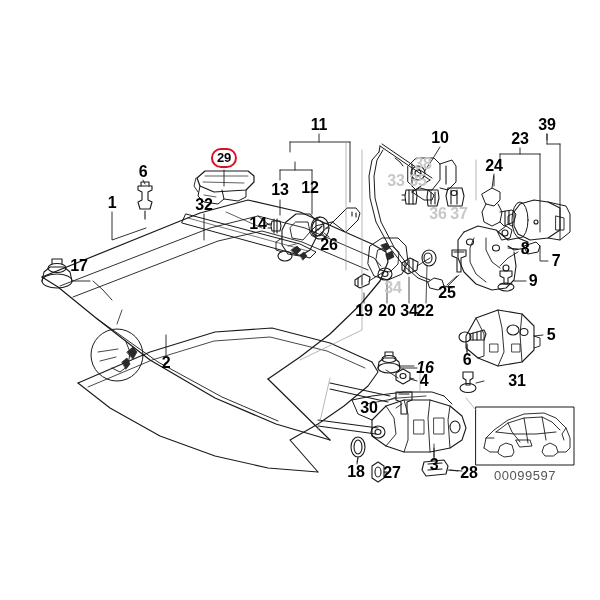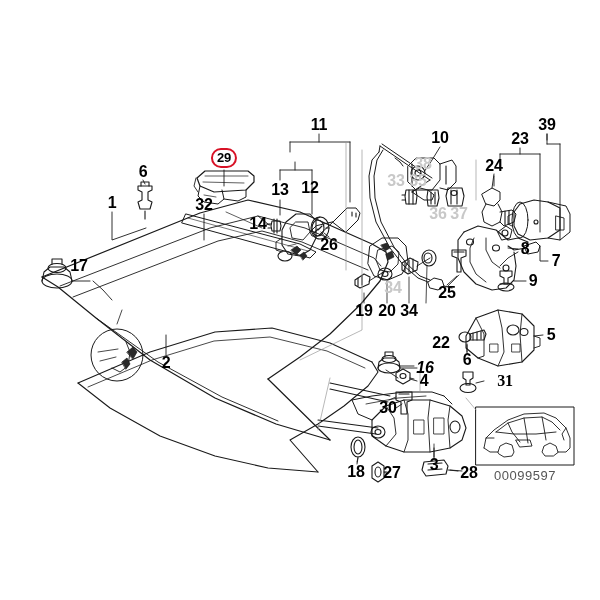--- a/index.html
+++ b/index.html
@@ -476,27 +476,27 @@
   <div class="lbl faded" style="left:432px; top:214px;">36</div>
   <div class="lbl faded" style="left:453px; top:214px;">37</div>
   <div class="lbl faded" style="left:387px; top:288px;">34</div>
   <div class="lbl" style="left:525px; top:249px;">8</div>
   <div class="lbl" style="left:556px; top:261px;">7</div>
   <div class="lbl" style="left:533px; top:281px;">9</div>
   <div class="lbl" style="left:447px; top:293px;">25</div>
   <div class="lbl" style="left:364px; top:311px;">19</div>
   <div class="lbl" style="left:387px; top:311px;">20</div>
   <div class="lbl" style="left:409px; top:311px;">34</div>
-  <div class="lbl" style="left:441px; top:311px;margin-top:32px;">22</div>
+  <div class="lbl" style="left:425px; top:311px;">22</div>
   <div class="lbl" style="left:551px; top:335px;">5</div>
   <div class="lbl" style="left:425px; top:368px;font-style:italic;">16</div>
   <div class="lbl" style="left:467px; top:360px;">6</div>
   <div class="lbl" style="left:424px; top:381px;">4</div>
-  <div class="lbl" style="left:505px; top:381px;font-family:Liberation Serif, serif;">31</div>
-  <div class="lbl" style="left:388px; top:408px;">30</div>
+  <div class="lbl" style="left:517px; top:381px;">31</div>
+  <div class="lbl" style="left:369px; top:408px;">30</div>
   <div class="lbl" style="left:356px; top:472px;">18</div>
   <div class="lbl" style="left:392px; top:473px;">27</div>
   <div class="lbl" style="left:434px; top:465px;">3</div>
   <div class="lbl" style="left:469px; top:473px;">28</div>
 
   <div class="diagid" style="left:525px; top:475px;">00099597</div>
 
 </div>
 
 </body></html>

